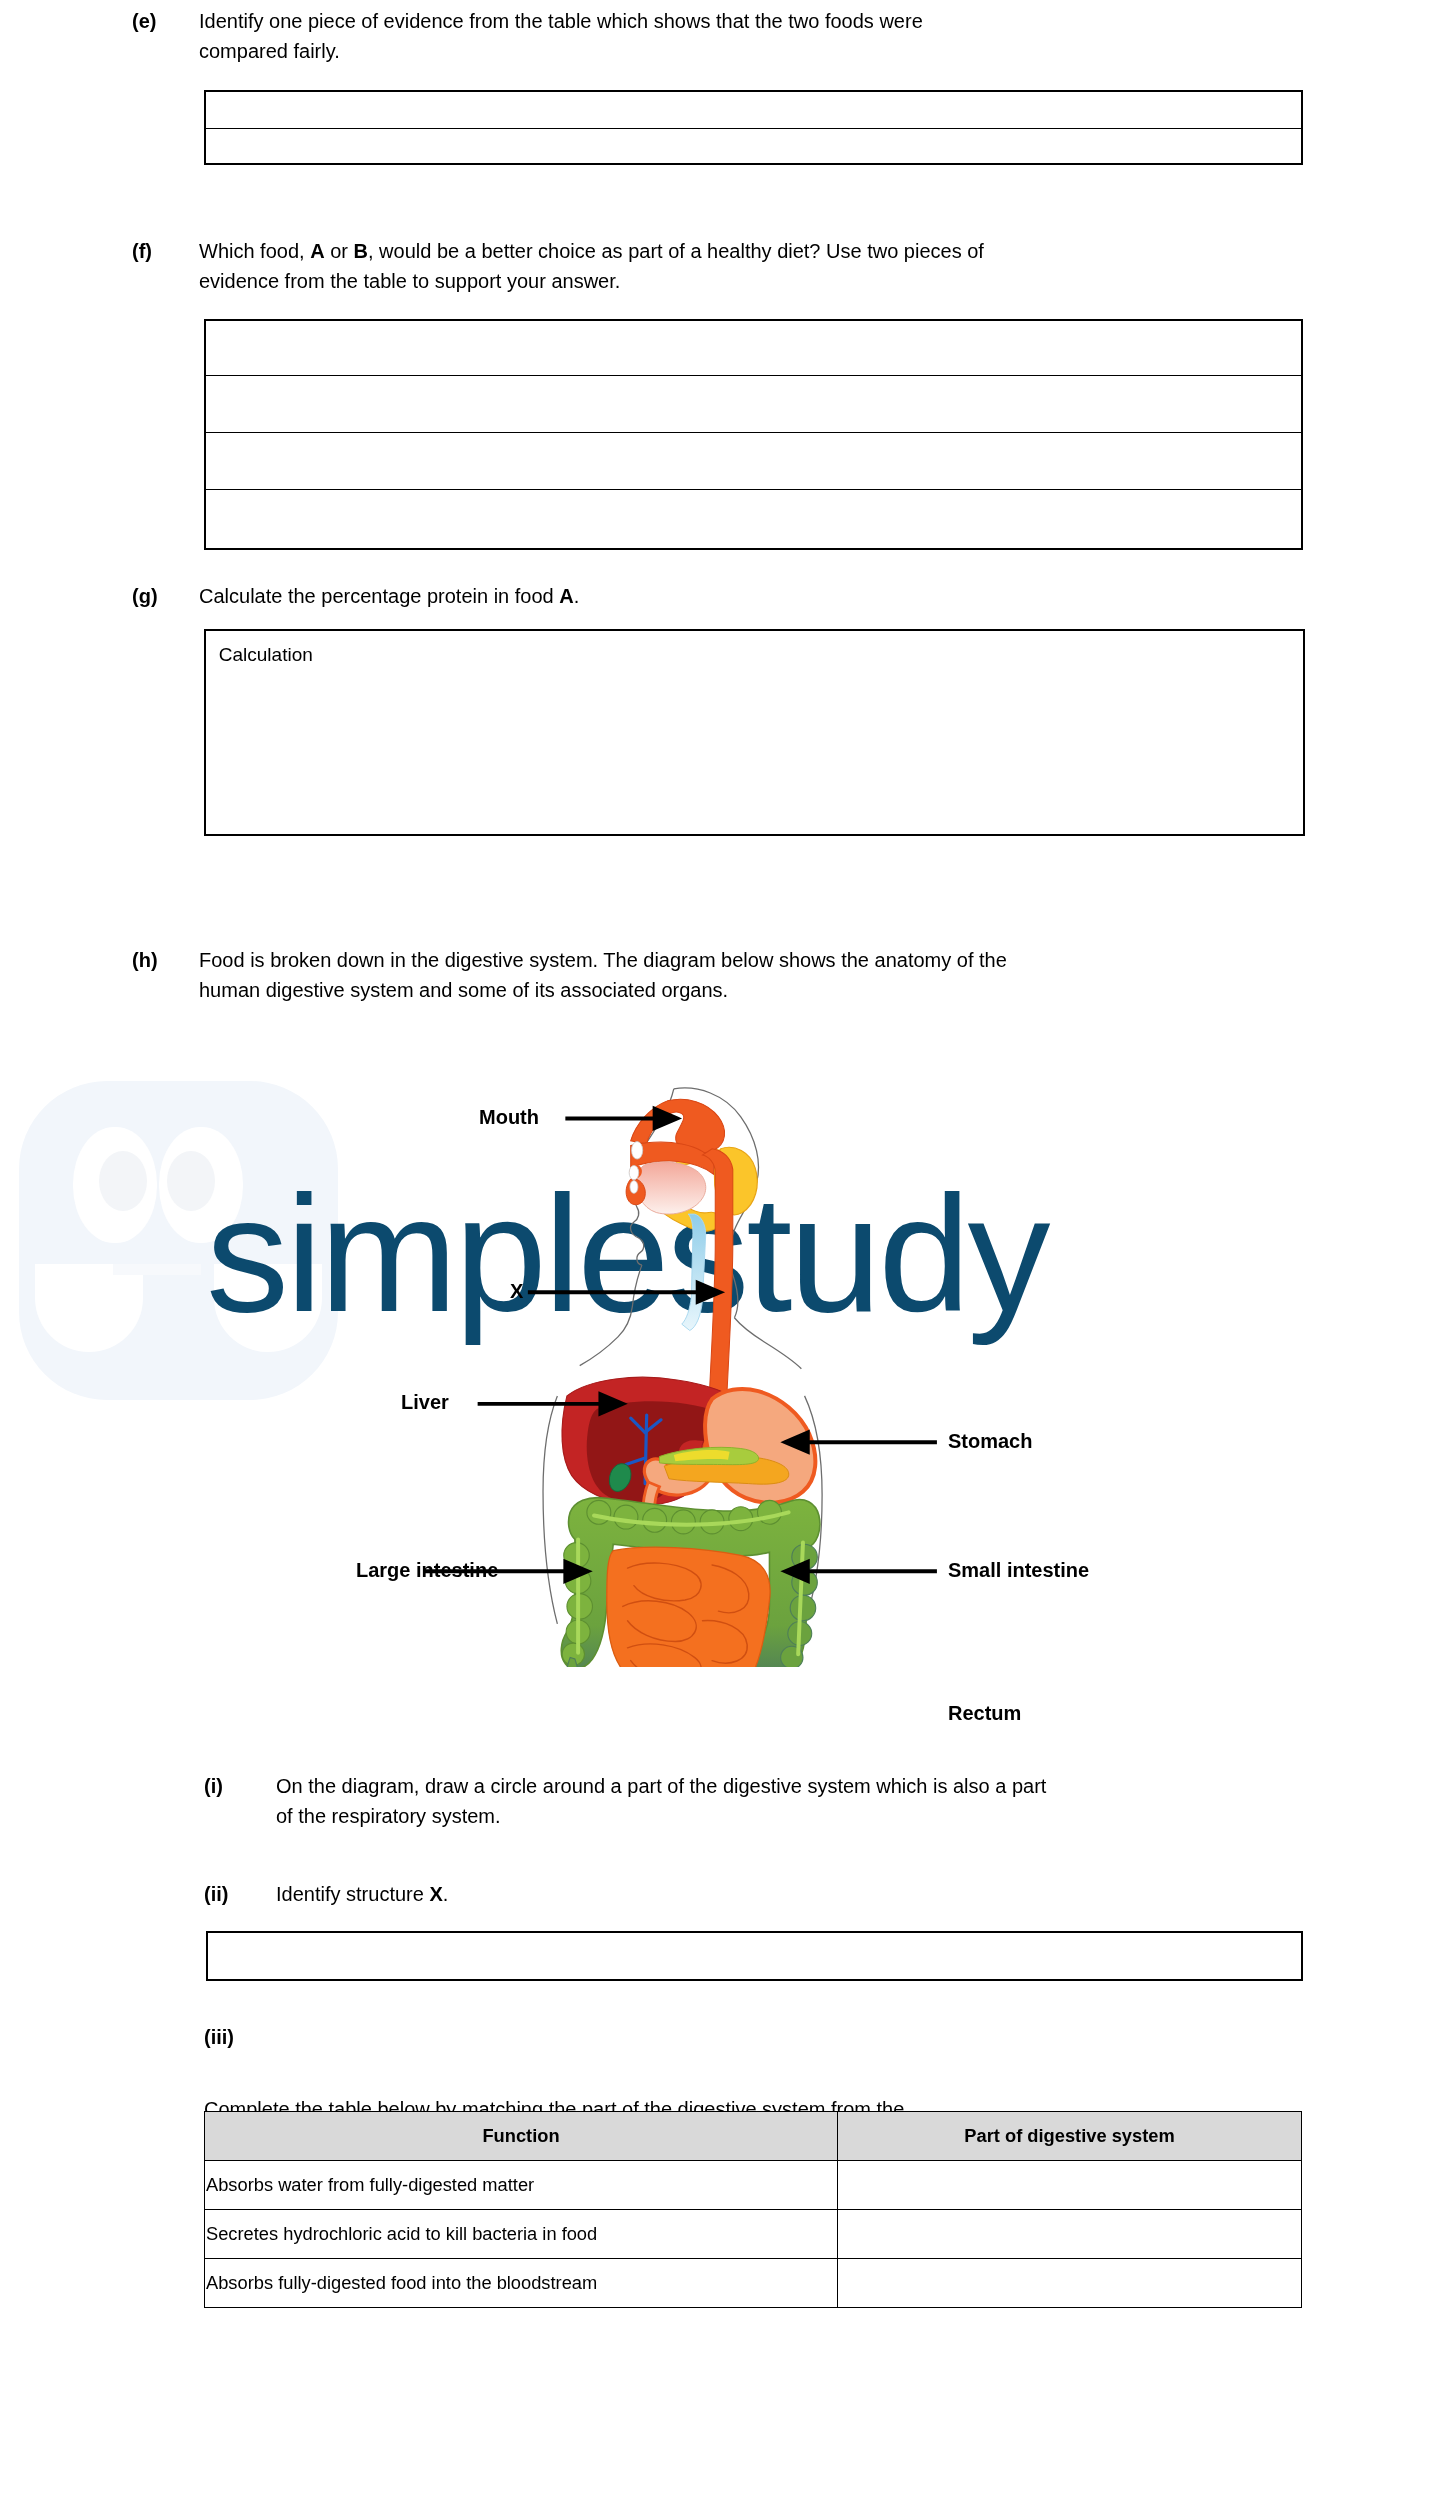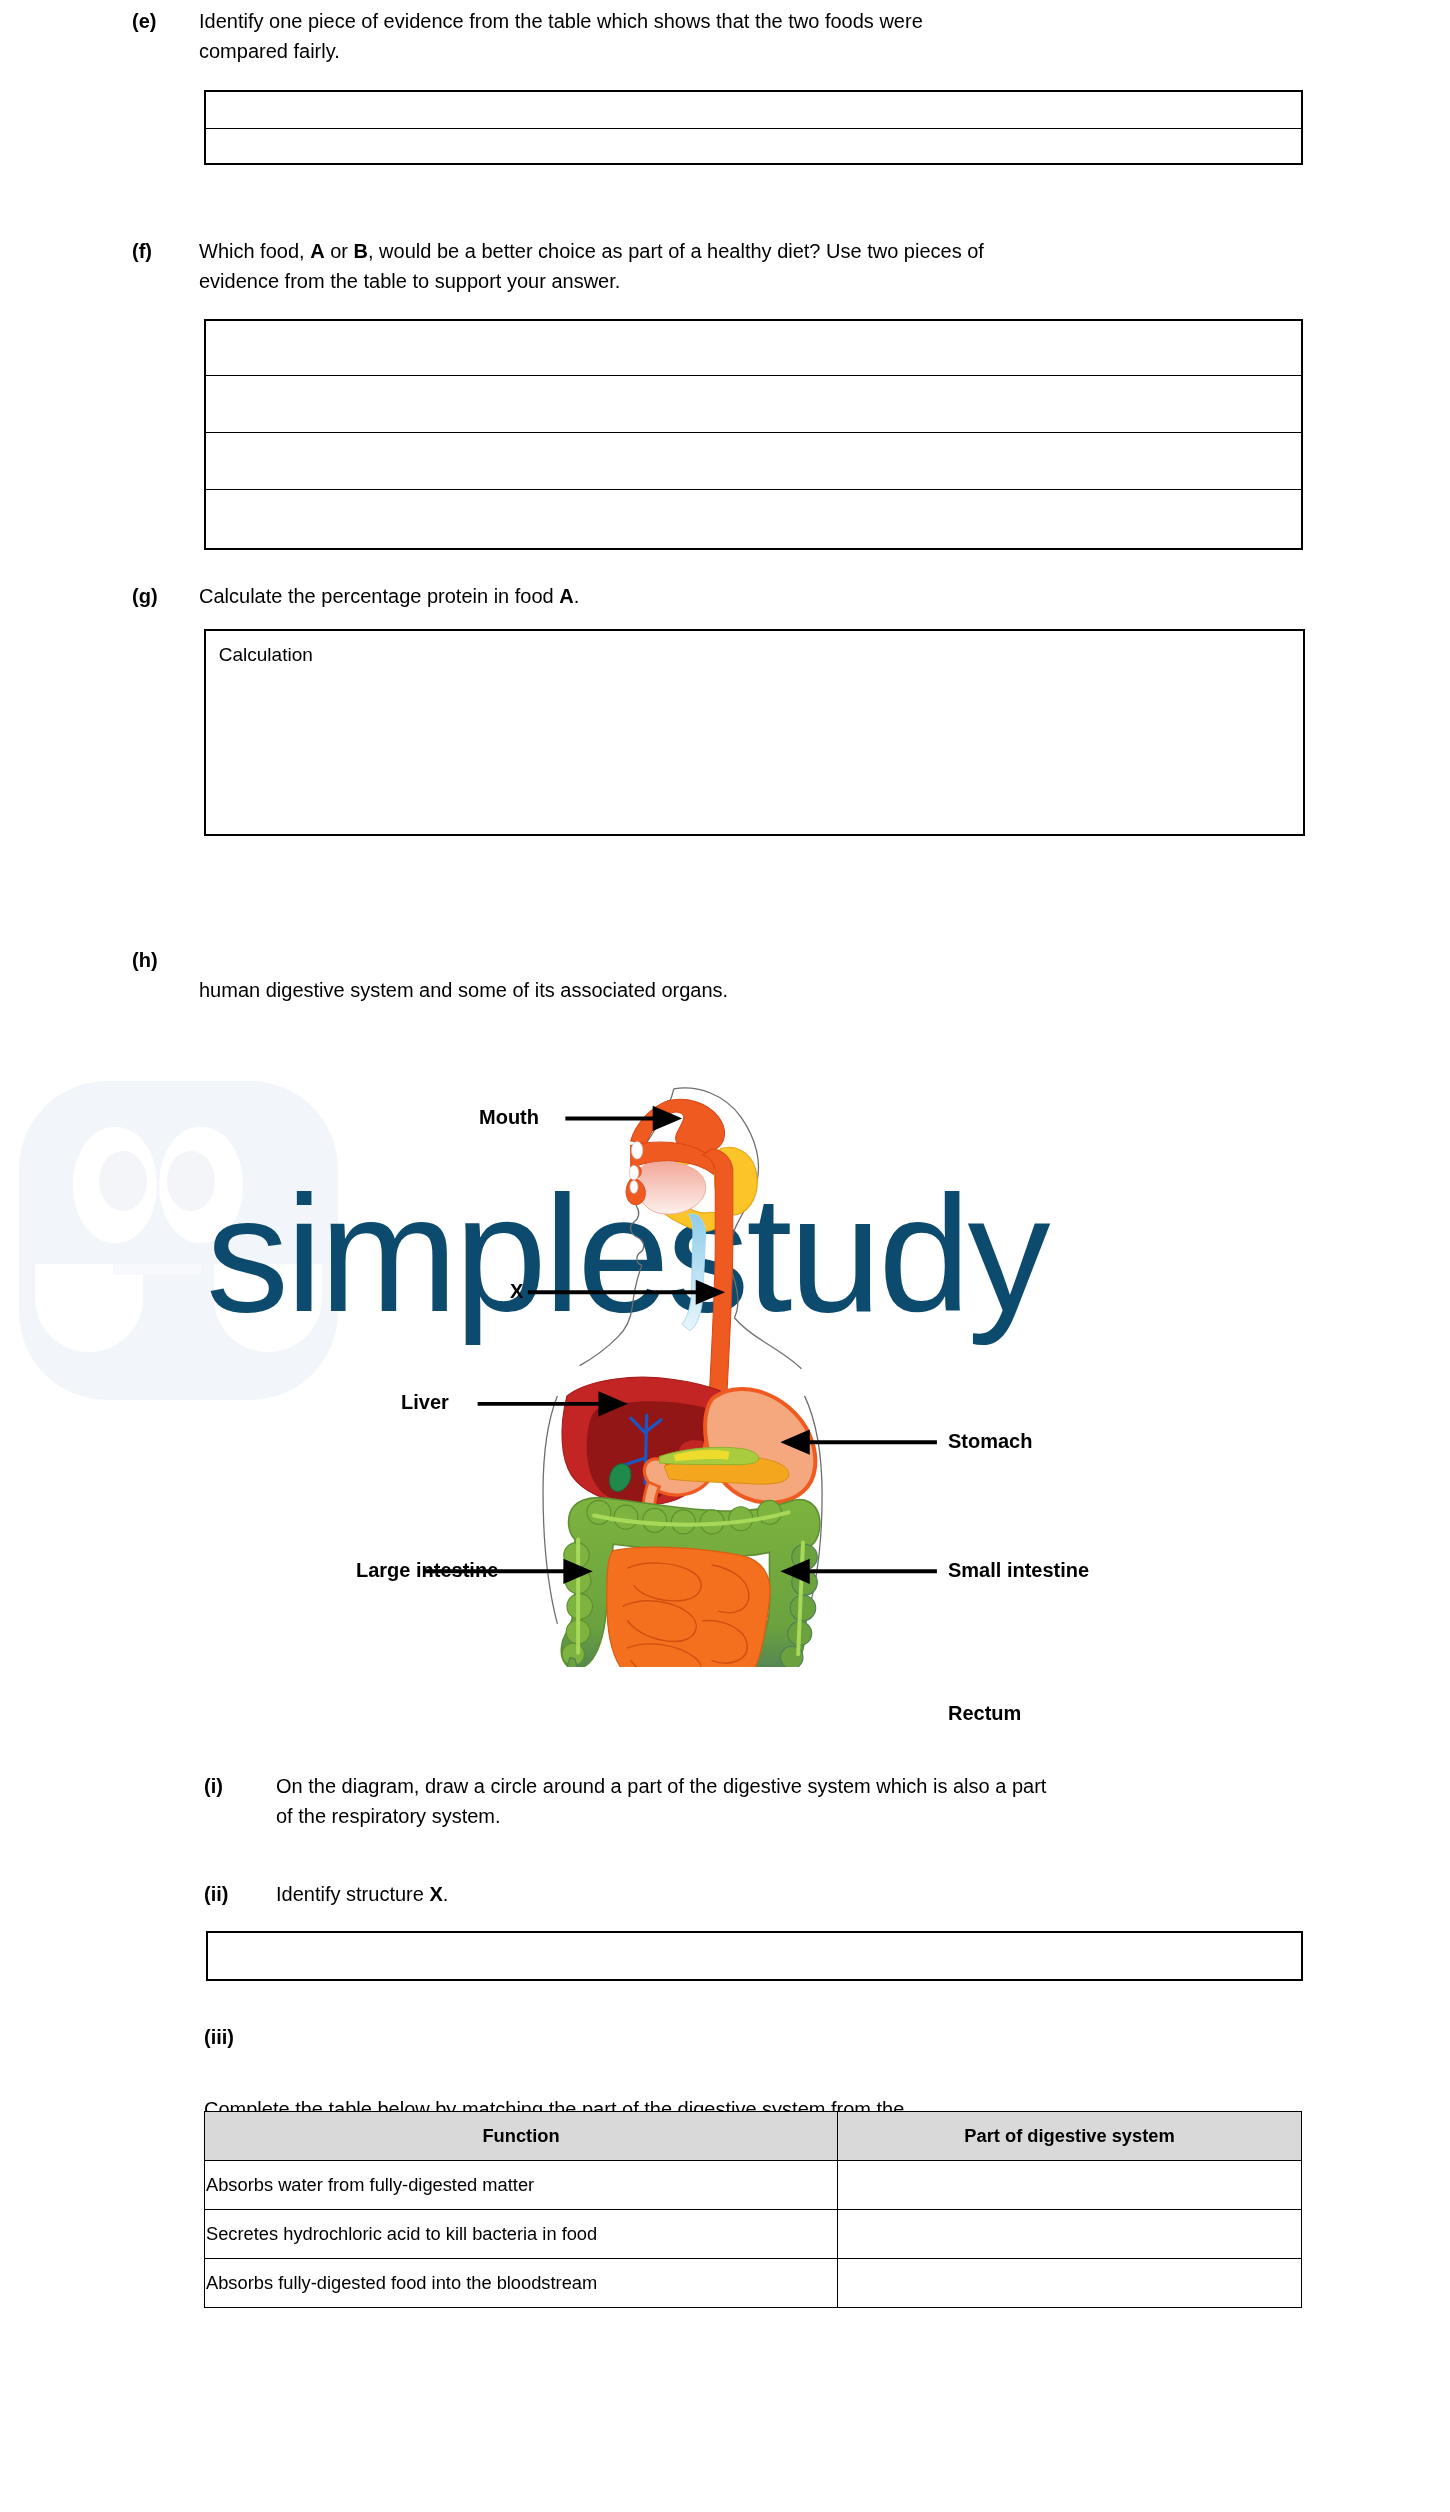--- a/index.html
+++ b/index.html
@@ -171,21 +171,21 @@
     </div>
   </div>
 
   <div class="calcbox" style="position:absolute; left:204px; top:629px; width:1101px; height:207px;">
     <span>Calculation</span>
   </div>
 
   <div class="q-row" style="position:absolute; left:132px; top:945px; width:1165px;">
     <div class="q-label">(h)</div>
     <div class="q-text">
-      <br>
+      <span>Food is broken down in the digestive system.  The diagram below shows the anatomy of the</span><br>
       <span>human digestive system and some of its associated organs.</span>
     </div>
   </div>
 
   <div class="wm-wrap">
     <div class="wm-logo">
       <div class="wm-eye" style="left:54px; top:46px;">
         <div class="wm-pupil" style="left:26px; top:24px;"></div>
       </div>
       <div class="wm-eye" style="left:140px; top:46px;">

